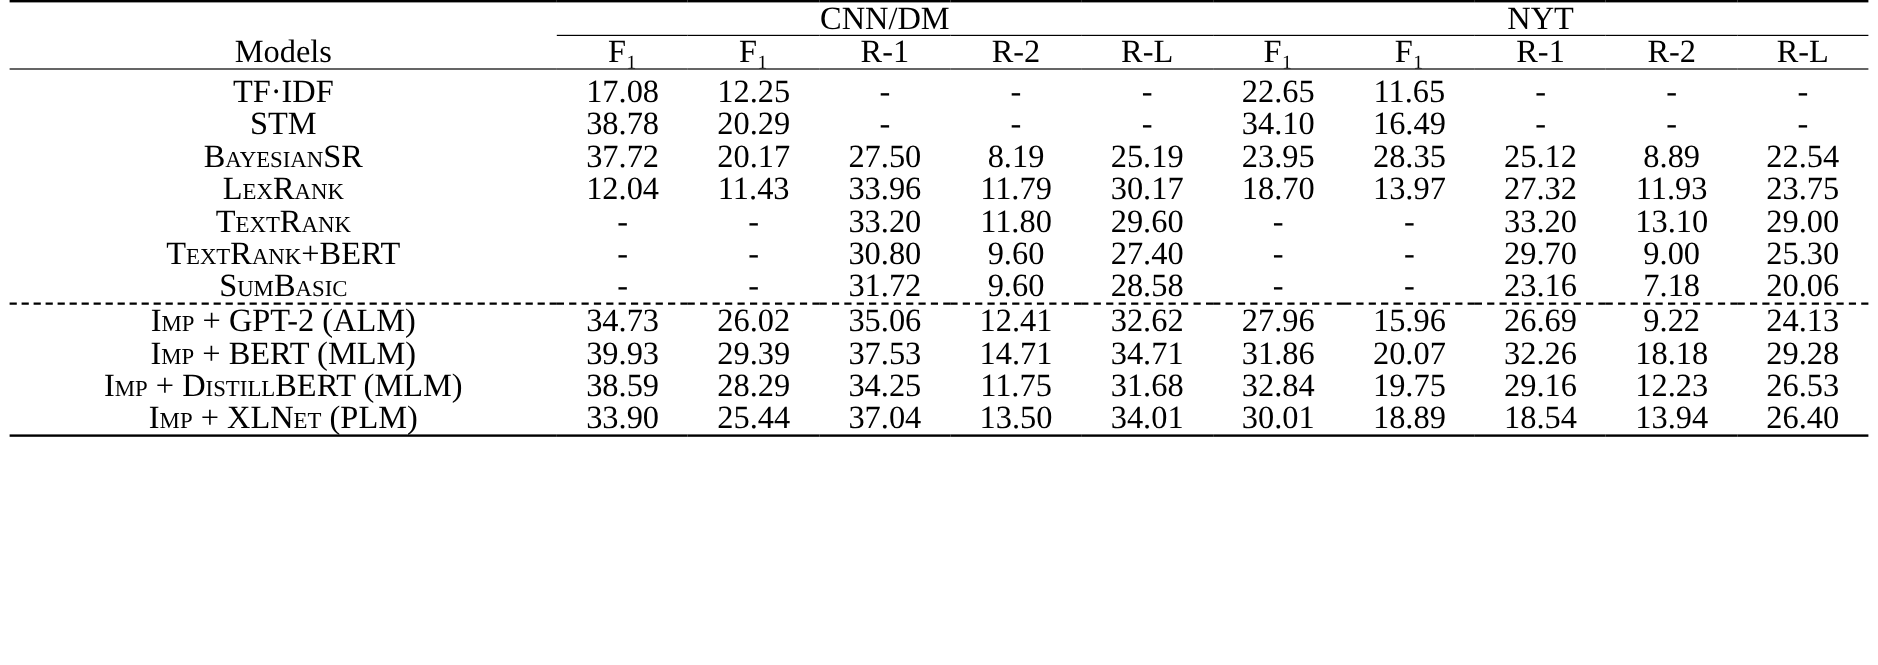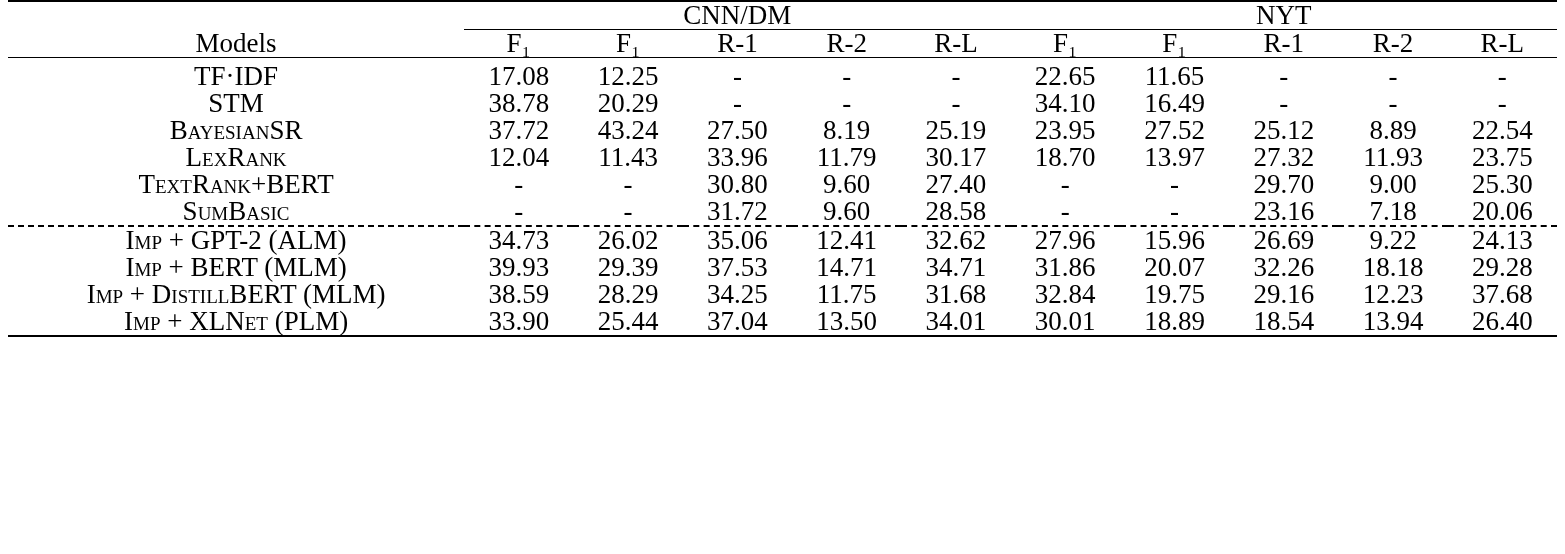--- a/index.html
+++ b/index.html
@@ -179,42 +179,55 @@
           <td>-</td>
           <td class="bold">34.10</td>
           <td>16.49</td>
           <td>-</td>
           <td>-</td>
           <td>-</td>
         </tr>
         <tr>
           <td class="model-name"><span class="sc">BayesianSR</span></td>
           <td>37.72</td>
-          <td>43.24</td>
+          <td>20.17</td>
           <td>27.50</td>
           <td>8.19</td>
           <td>25.19</td>
           <td>23.95</td>
-          <td>27.52</td>
+          <td>28.35</td>
           <td>25.12</td>
           <td>8.89</td>
           <td>22.54</td>
         </tr>
         <tr>
           <td class="model-name"><span class="sc">LexRank</span></td>
           <td>12.04</td>
           <td>11.43</td>
           <td>33.96</td>
           <td>11.79</td>
           <td>30.17</td>
           <td>18.70</td>
           <td>13.97</td>
           <td>27.32</td>
           <td>11.93</td>
           <td>23.75</td>
+        </tr>
+        <tr>
+          <td class="model-name"><span class="sc">TextRank</span></td>
+          <td>-</td>
+          <td>-</td>
+          <td>33.20</td>
+          <td>11.80</td>
+          <td>29.60</td>
+          <td>-</td>
+          <td>-</td>
+          <td class="bold">33.20</td>
+          <td>13.10</td>
+          <td>29.00</td>
         </tr>
         <tr>
           <td class="model-name"><span class="sc">TextRank+BERT</span></td>
           <td>-</td>
           <td>-</td>
           <td>30.80</td>
           <td>9.60</td>
           <td>27.40</td>
           <td>-</td>
           <td>-</td>
@@ -265,21 +278,21 @@
           <td class="model-name"><span class="sc">Imp + DistillBERT (MLM)</span></td>
           <td>38.59</td>
           <td>28.29</td>
           <td>34.25</td>
           <td>11.75</td>
           <td>31.68</td>
           <td>32.84</td>
           <td>19.75</td>
           <td>29.16</td>
           <td>12.23</td>
-          <td>37.68</td>
+          <td>26.53</td>
         </tr>
         <tr>
           <td class="model-name"><span class="sc">Imp + XLNet (PLM)</span></td>
           <td>33.90</td>
           <td>25.44</td>
           <td>37.04</td>
           <td>13.50</td>
           <td>34.01</td>
           <td>30.01</td>
           <td>18.89</td>

